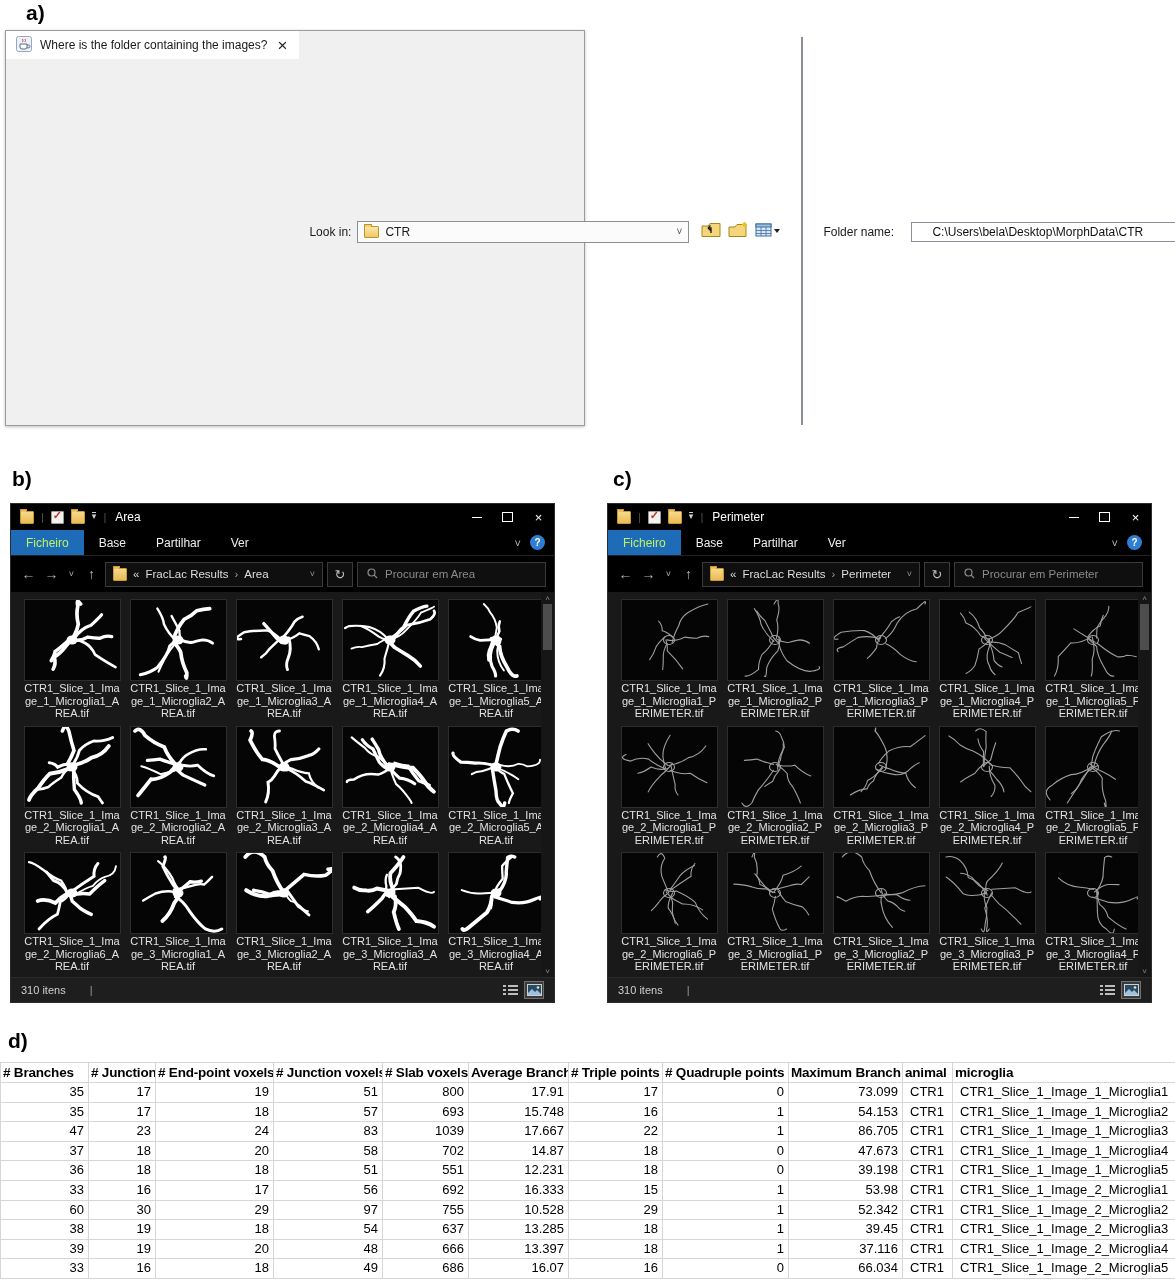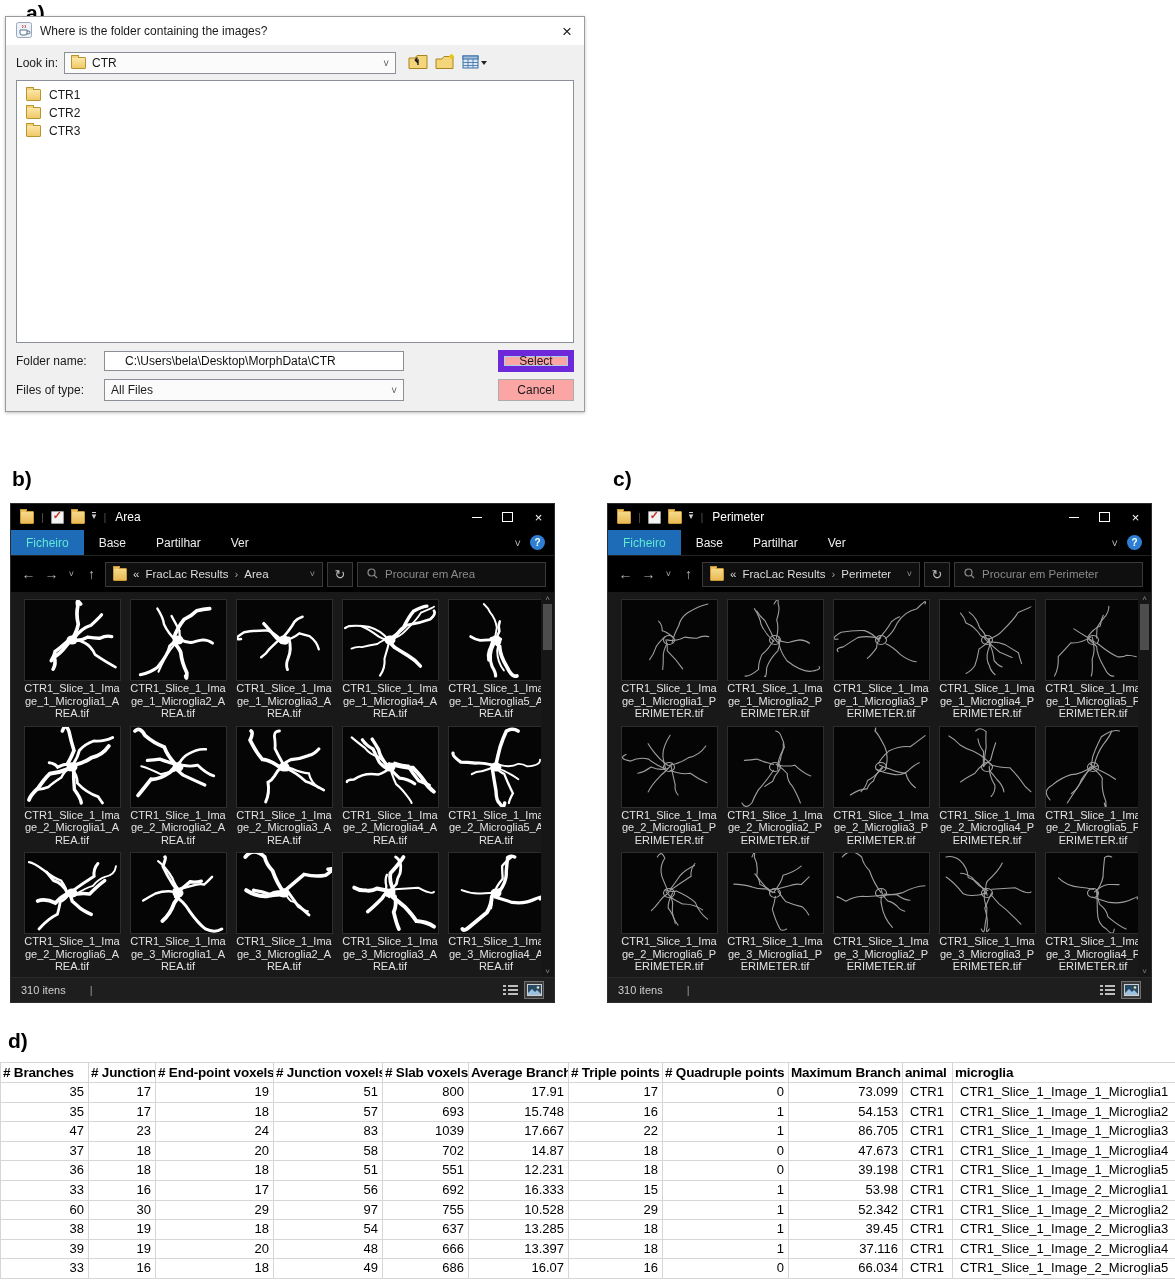--- a/index.html
+++ b/index.html
@@ -1,20 +1,20 @@
 <!DOCTYPE html>
 <html><head>
 <meta charset="utf-8">
 <style>
   html,body{margin:0;padding:0;background:#fff;}
   #stage{position:relative;width:1175px;height:1280px;background:#fff;font-family:"Liberation Sans",sans-serif;overflow:hidden;}
   .panel-label{position:absolute;font-size:21px;font-weight:bold;color:#000;}
 
   
-  .jdialog{position:absolute;left:5px;top:16px;width:578px;height:394px;background:#f0f0f0;border:1px solid #9b9b9b;box-shadow:0 1px 3px rgba(0,0,0,.25);display:flex;flex-direction:column;font-size:12px;color:#1a1a1a;}
+  .jdialog{position:absolute;left:5px;top:30px;width:578px;height:394px;background:#f0f0f0;border:1px solid #9b9b9b;box-shadow:0 1px 3px rgba(0,0,0,.25);display:flex;flex-direction:row;font-size:12px;color:#1a1a1a;}
   .jtitle{height:28px;background:#fff;display:flex;align-items:center;gap:8px;padding:0 10px;flex:0 0 auto;}
   .jtitle-text{flex:1;}
   .jclose{font-size:17px;color:#222;line-height:1;padding:0 2px;cursor:default;}
   .jrow{display:flex;align-items:center;margin:7px 10px 0 10px;flex:0 0 auto;}
   .jrow .jlabel{width:88px;flex:0 0 auto;}
   .jrow .jlabel.short{width:48px;}
   .jcombo{height:22px;border:1px solid #8a8f98;background:#fbfbfb;display:flex;align-items:center;gap:6px;padding:0 6px;box-sizing:border-box;}
   .jcombo .chev{margin-left:auto;color:#555;font-size:10px;}
   .combo-lookin{width:332px;}
   .combo-type{width:300px;}
@@ -39,21 +39,21 @@
   .chkicon::after{content:"\2713";position:absolute;left:1px;top:-3px;color:#c2392b;font-size:11px;font-weight:bold;}
   .qat{font-size:9px;color:#cfcfcf;border-top:1px solid #cfcfcf;padding-top:0px;line-height:7px;height:9px;}
   .xwin-title{margin-left:2px;color:#fff;}
   .xcontrols{margin-left:auto;display:flex;height:100%;}
   .xctrl{width:31px;display:flex;align-items:center;justify-content:center;color:#fff;}
   .glyph-min{width:10px;height:1px;background:#fff;}
   .glyph-max{width:9px;height:8px;border:1px solid #fff;}
   .glyph-close{font-size:13px;}
   .xribbon{height:25px;background:#000;display:flex;align-items:stretch;font-size:12px;flex:0 0 auto;border-bottom:1px solid #222;}
   .xtab{display:flex;align-items:center;padding:0 15px;color:#eee;}
-  .xtab.active{background:#1e6bb8;color:#5eead4;}
+  .xtab.active{background:#1e6bb8;color:#bef264;}
   .xribbon-right{margin-left:auto;display:flex;align-items:center;gap:9px;padding-right:9px;}
   .rib-chev{color:#bbb;font-size:11px;}
   .help-badge{width:15px;height:15px;border-radius:50%;background:#2e7fd4;color:#fff;font-size:10px;font-weight:bold;display:flex;align-items:center;justify-content:center;}
   .xnav{height:36px;background:#000;display:flex;align-items:center;gap:4px;padding:0 8px;flex:0 0 auto;}
   .xnav-btn{width:19px;text-align:center;font-size:14px;color:#b9b9b9;}
   .xnav-btn.small{font-size:9px;width:13px;}
   .crumbbox{height:25px;background:#0f0f0f;border:1px solid #3a3a3a;display:flex;align-items:center;gap:6px;padding:0 7px;font-size:11.5px;color:#ddd;flex:0 0 auto;width:218px;box-sizing:border-box;}
   .crumb-chev{margin-left:auto;color:#999;font-size:9px;}
   .refresh-btn{height:25px;width:26px;background:#0f0f0f;border:1px solid #3a3a3a;display:flex;align-items:center;justify-content:center;color:#bbb;font-size:13px;box-sizing:border-box;}
   .searchbox{height:25px;flex:1;background:#0f0f0f;border:1px solid #3a3a3a;display:flex;align-items:center;gap:7px;padding:0 9px;color:#8b8b8b;font-size:11.5px;box-sizing:border-box;}

